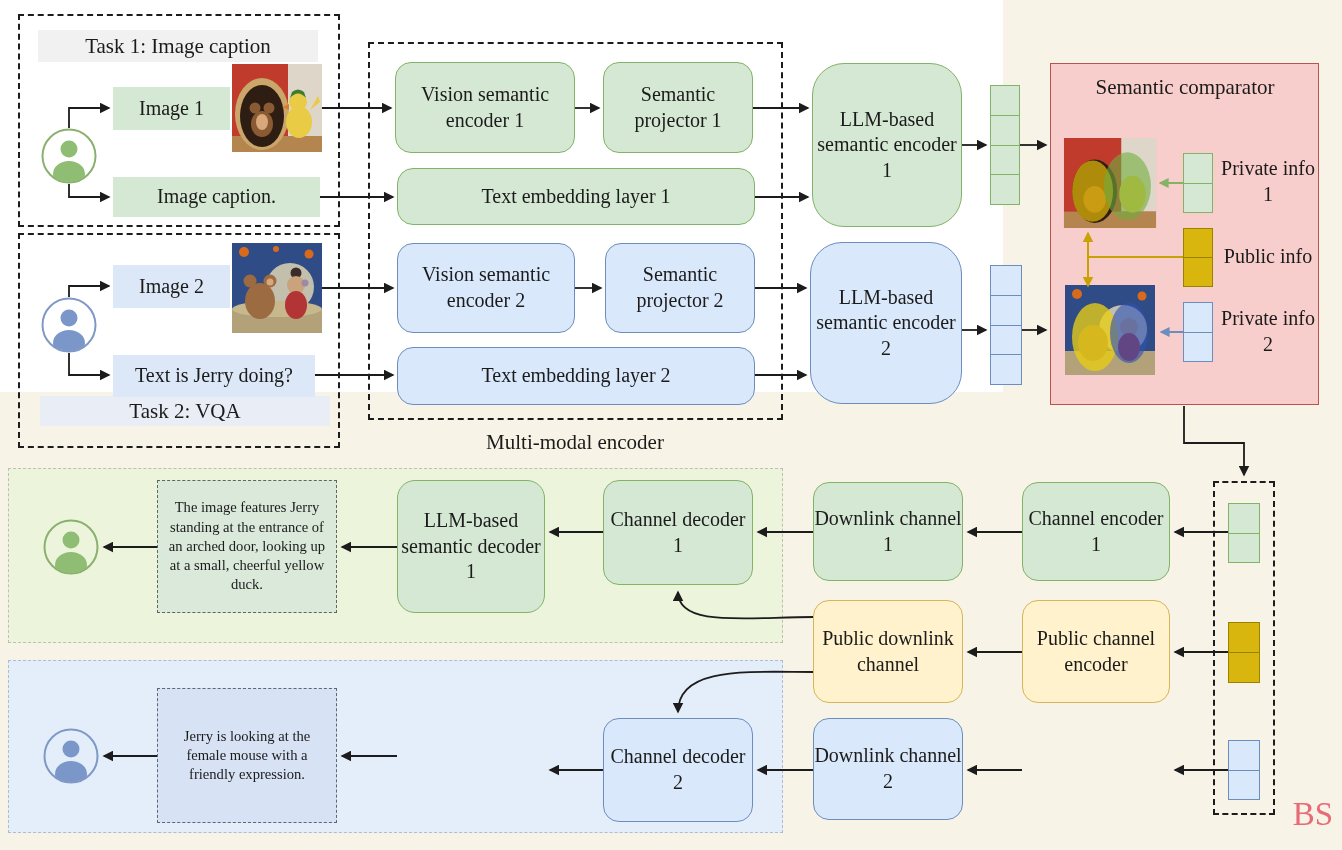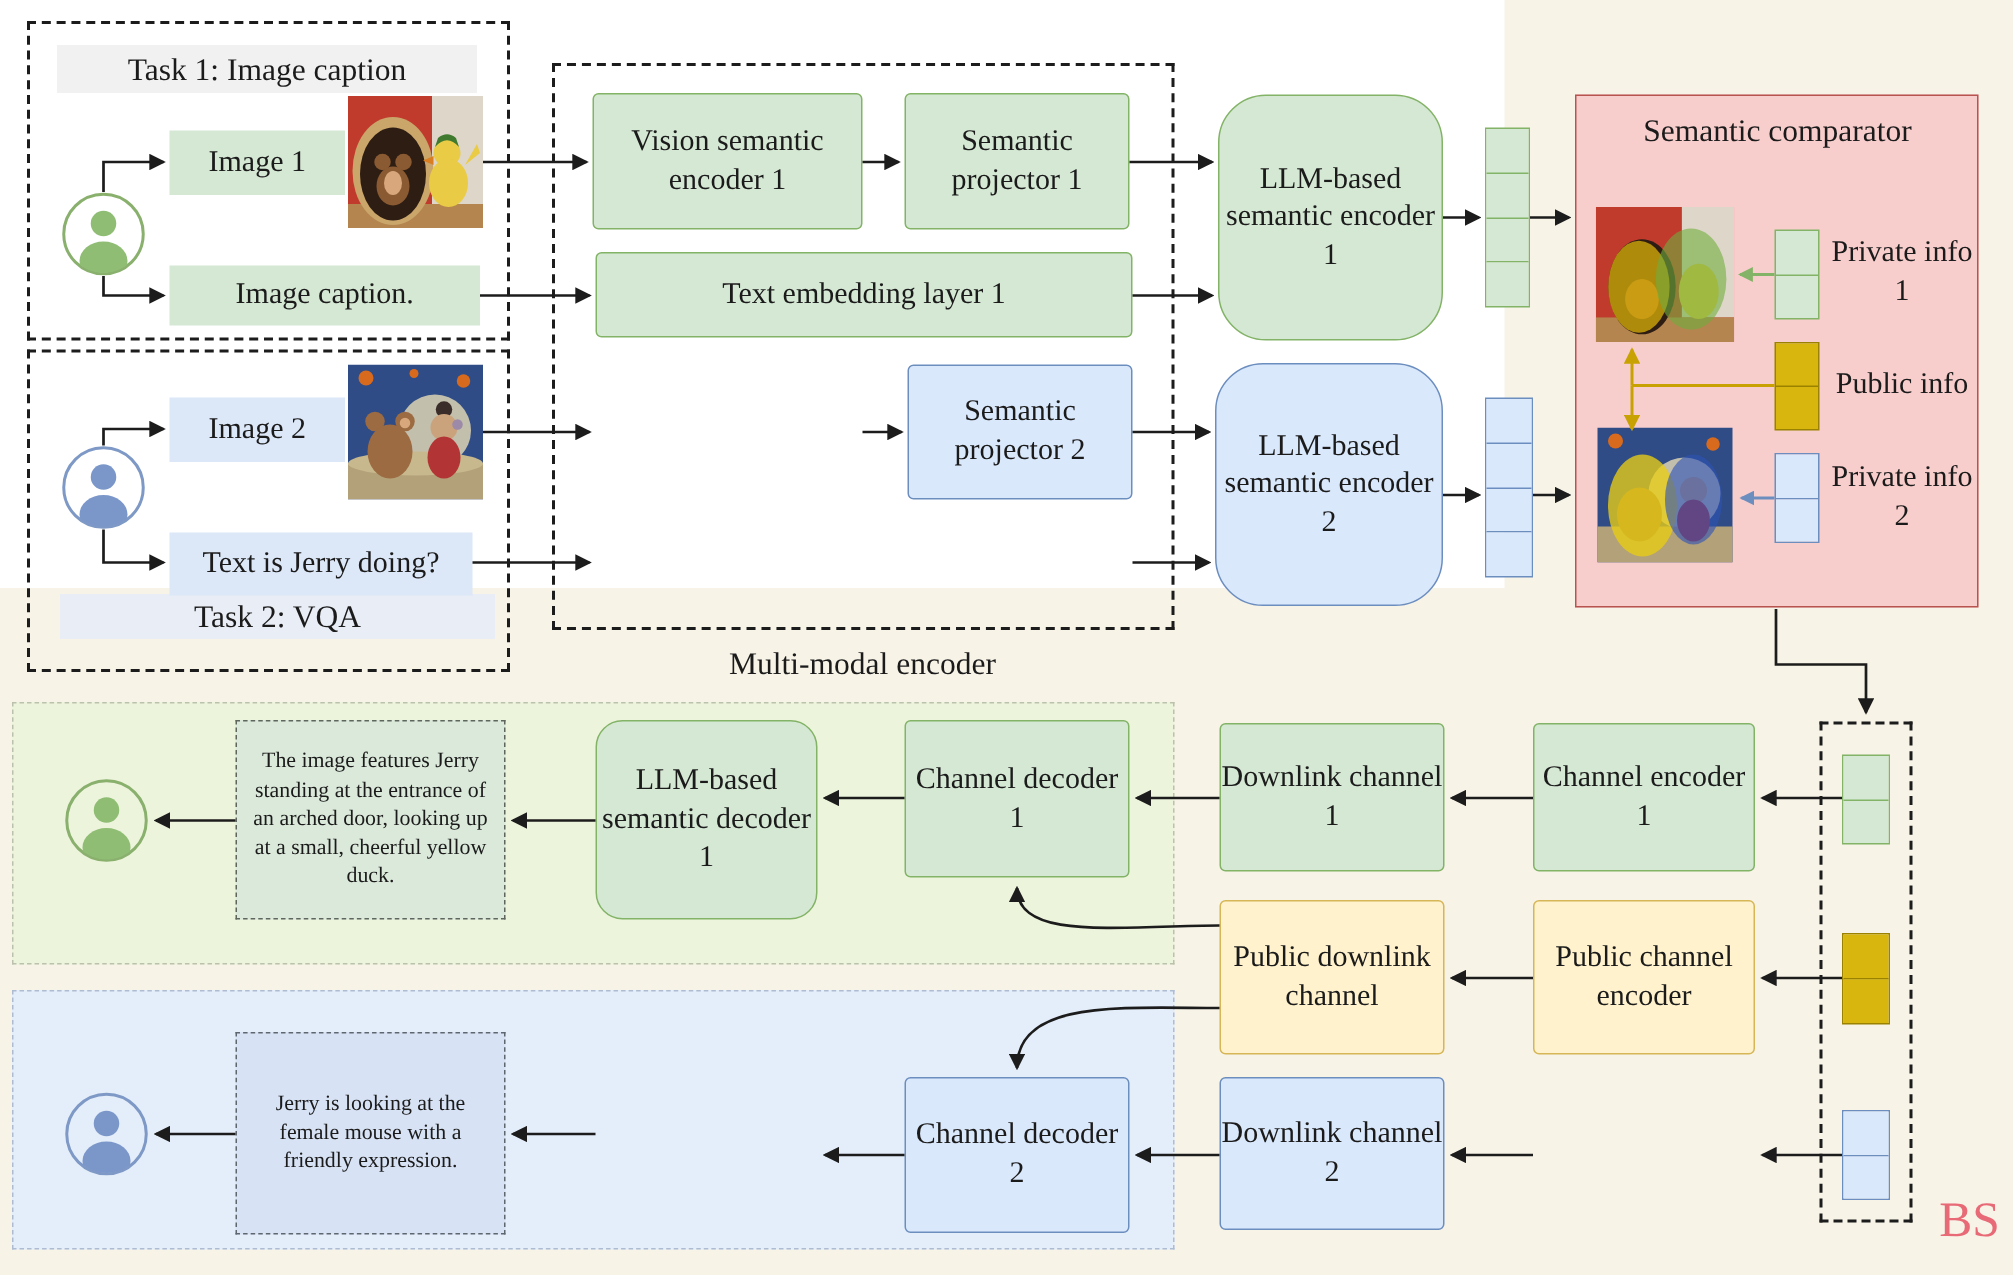--- a/index.html
+++ b/index.html
@@ -8,21 +8,21 @@
     background:#f7f3e7;
     font-family:"Liberation Serif","DejaVu Serif",serif;
     color:#1b1b1b;
   }
   .abs{position:absolute;box-sizing:border-box;}
   .box{
     position:absolute;box-sizing:border-box;
     display:flex;align-items:center;justify-content:center;
     text-align:center;line-height:1.28;font-size:20px;
   }
-  .rounded{border-radius:4px;border:1.6px solid;}
+  .rounded{border-radius:16px;border:1.6px solid;}
   .biground{border-radius:32px;border:1.6px solid;}
   .green{background:#d5e8d4;border-color:#82b366;}
   .blue{background:#dae8fc;border-color:#6c8ebf;}
   .yellow{background:#fff2cc;border-color:#d6b656;}
   .flat-green{background:#d5e8d4;}
   .flat-blue{background:#dce7f8;}
   .dashedbox{position:absolute;box-sizing:border-box;border:2px dashed #1c1c1c;background:transparent;}
   .rowbox{position:absolute;box-sizing:border-box;}
   .row-green{background:#edf4dc;border:1.6px dashed #bcc1ae;}
   .row-blue{background:#e4eefa;border:1.6px dashed #aebcd2;}
@@ -125,21 +125,23 @@
     <ellipse cx="64" cy="62" rx="11" ry="14" fill="#b23434"></ellipse>
   </svg>
 
   <div class="dashedbox" style="left:368px;top:42px;width:415px;height:378px;"></div>
   <div class="captiontitle" style="left:420px;top:428px;width:310px;height:28px;">Multi-modal encoder</div>
 
   <div class="box rounded green" style="left:395px;top:62px;width:180px;height:91px;">Vision semantic encoder 1</div>
   <div class="box rounded green" style="left:603px;top:62px;width:150px;height:91px;">Semantic projector 1</div>
   <div class="box rounded green" style="left:397px;top:168px;width:358px;height:57px;">Text embedding layer 1</div>
 
+  <div class="box rounded blue" style="left:397px;top:243px;width:178px;height:90px;">Vision semantic encoder 2</div>
   <div class="box rounded blue" style="left:605px;top:243px;width:150px;height:90px;">Semantic projector 2</div>
+  <div class="box rounded blue" style="left:397px;top:347px;width:358px;height:58px;">Text embedding layer 2</div>
 
   <div class="box biground green" style="left:812px;top:63px;width:150px;height:164px;">LLM-based semantic encoder 1</div>
   <div class="box biground blue" style="left:810px;top:242px;width:152px;height:162px;">LLM-based semantic encoder 2</div>
 
   <div class="vstack vs-green" style="left:990px;top:85px;width:30px;height:120px;">
       <i></i>
       <i></i>
       <i></i>
       <i></i>
     </div>

